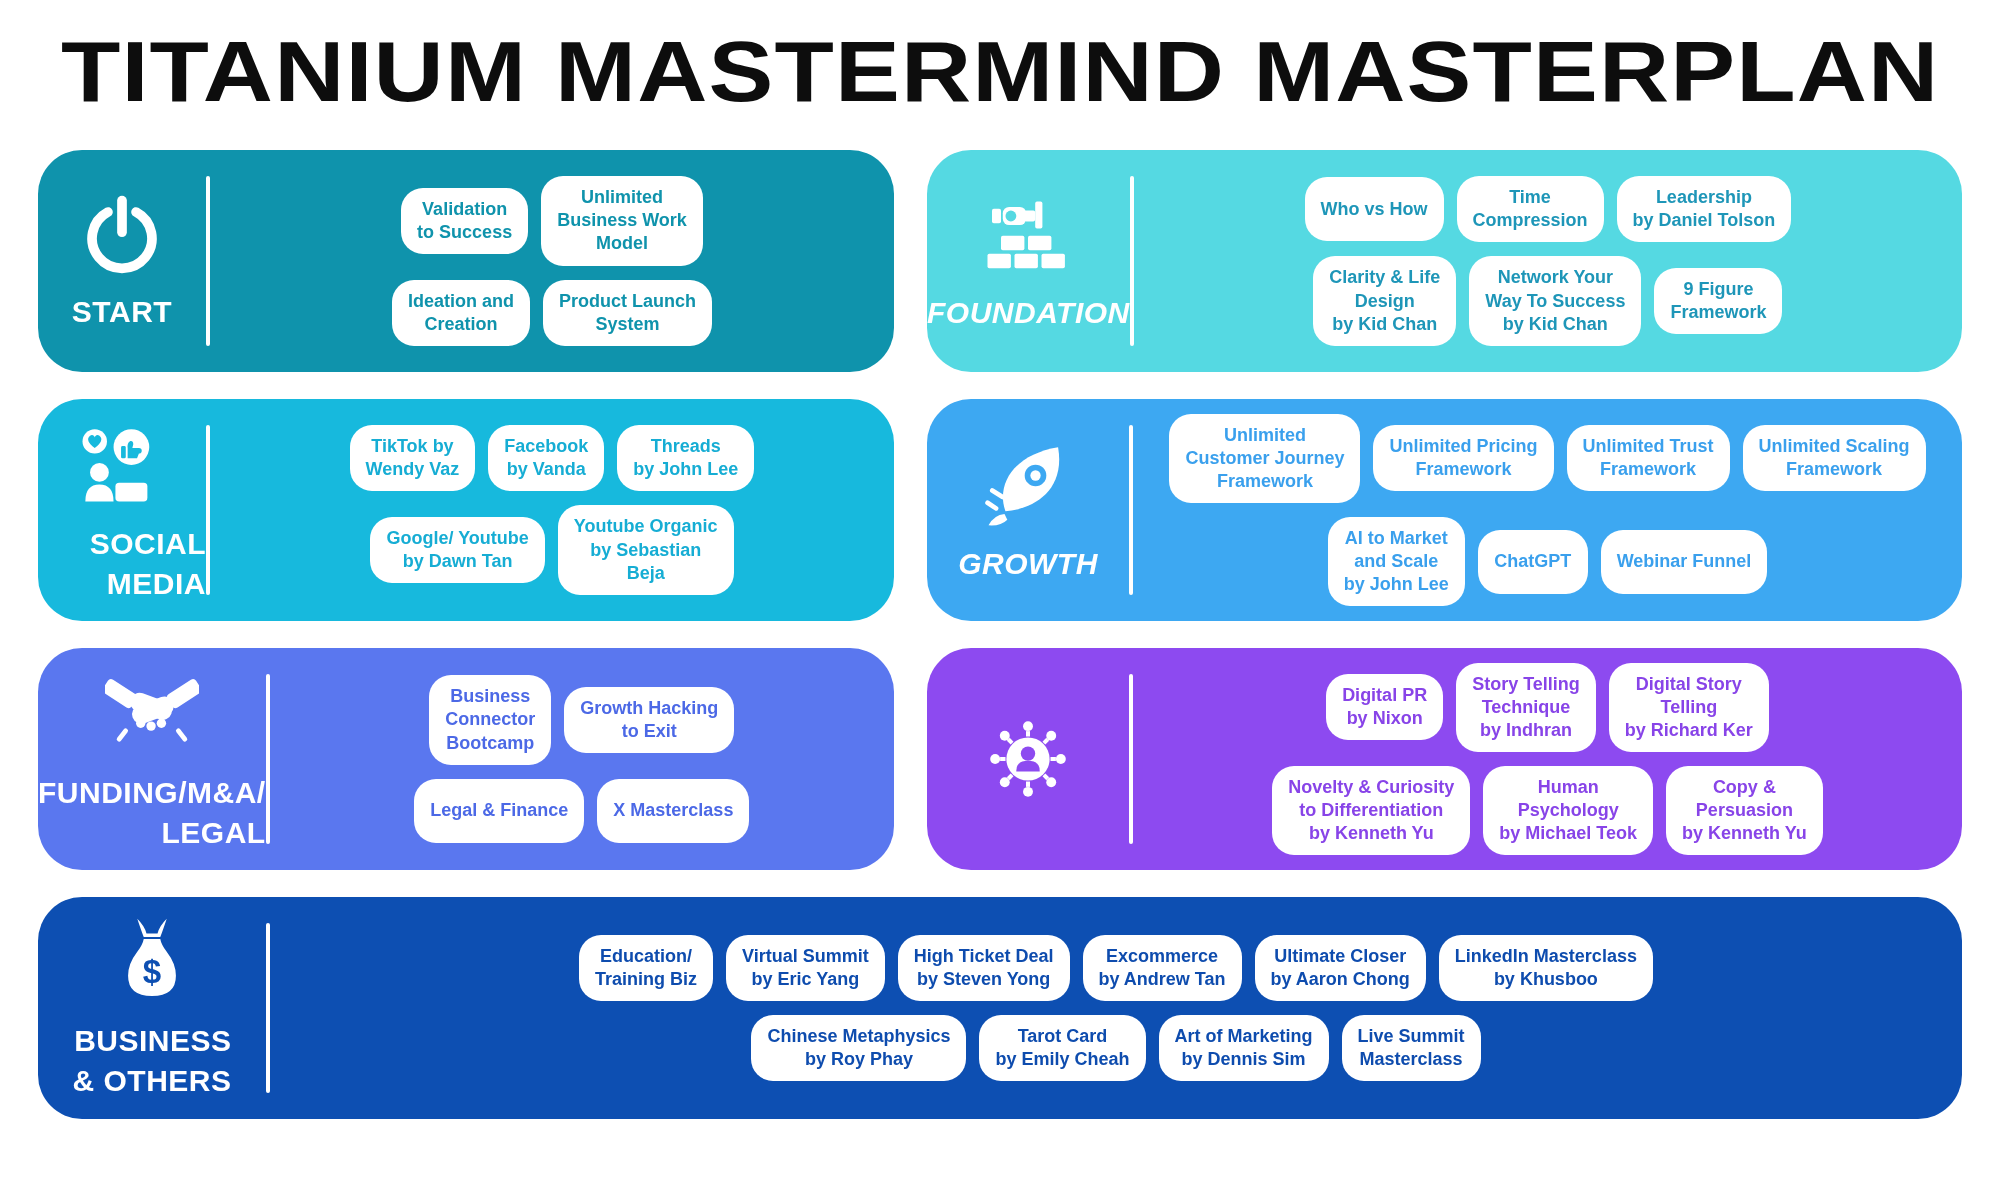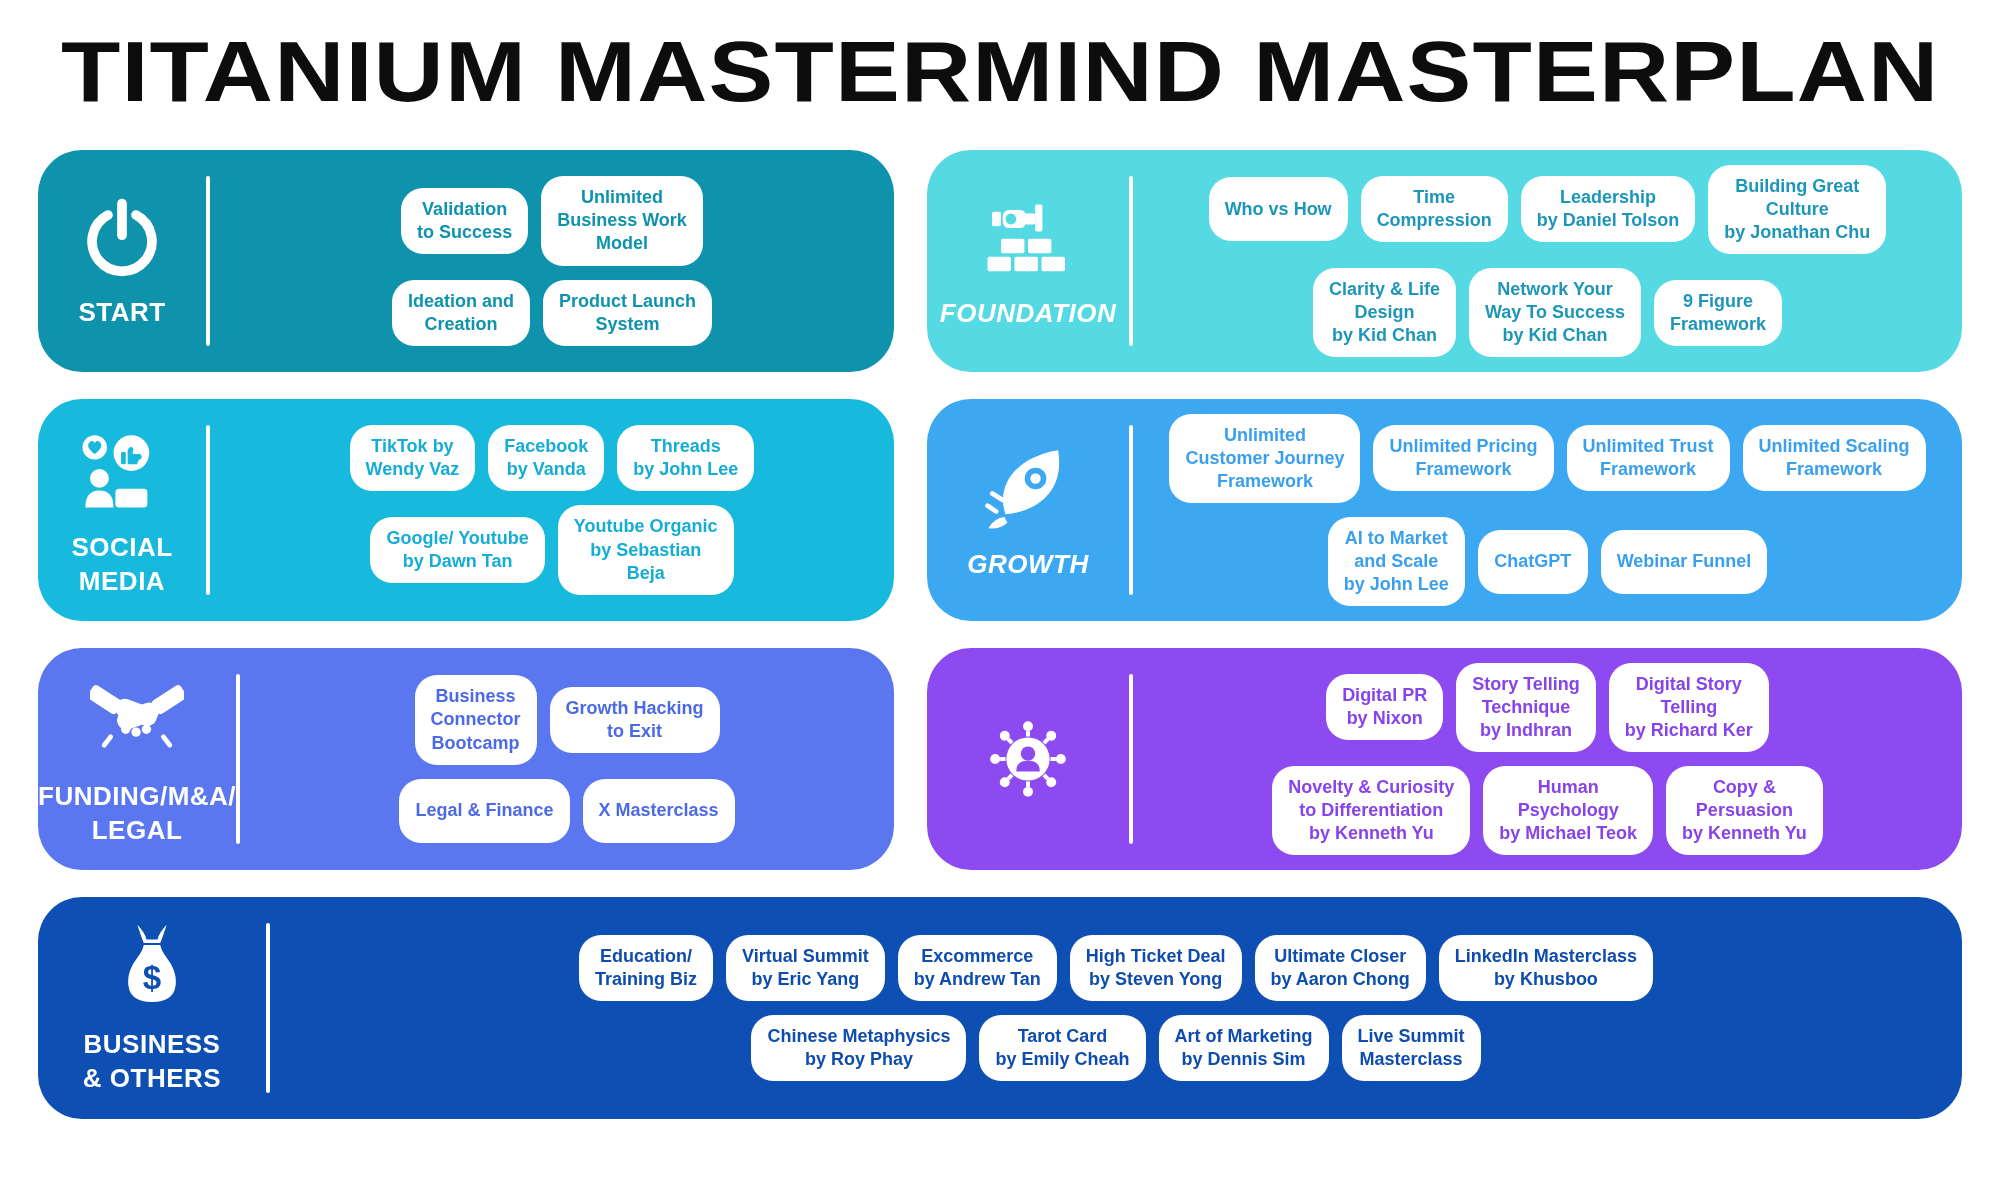--- a/index.html
+++ b/index.html
@@ -24,22 +24,22 @@
   .panel.left  { flex:0 0 856px; }
   .panel.right { flex:1 1 auto; }
   .panel.bottom{ width:100%; }
   .label-col {
     flex:0 0 168px; display:flex; flex-direction:column;
     align-items:center; justify-content:center; gap:14px;
   }
   .panel.right  .label-col { flex-basis:202px;font-style:italic; }
   .panel.bottom .label-col { flex-basis:228px; }
   .panel-title {
-    color:#fff; font-weight:bold; font-size:26px; line-height:1.32;
-    text-align:center; letter-spacing:.5px; white-space:pre-line;
+    color:#fff; font-weight:bold; font-size:30px; line-height:1.32;
+    text-align:right; letter-spacing:.5px; white-space:pre-line;
   }
   .divider { flex:none; width:4px; height:170px; background:#fff; border-radius:2px; }
   .pills {
     flex:1; display:flex; flex-direction:column; justify-content:center;
     gap:14px; padding:8px 12px; min-width:0;
   }
   .pill-row { display:flex; justify-content:center; align-items:center; gap:13px; }
   .pill {
     background:#fff; color:var(--tc);
     border-radius:22px; padding:10px 16px; min-height:64px; min-width:110px;
@@ -109,23 +109,20 @@
         <div class="panel-title">FOUNDATION</div>
       </div>
       <div class="divider"></div>
       <div class="pills">
         <div class="pill-row">
             <div class="pill">Who vs How</div>
             <div class="pill">Time
 Compression</div>
             <div class="pill">Leadership
 by Daniel Tolson</div>
-            <div class="pill">Building Great
-Culture
-by Jonathan Chu</div>
           </div>
         <div class="pill-row">
             <div class="pill">Clarity &amp; Life
 Design
 by Kid Chan</div>
             <div class="pill">Network Your
 Way To Success
 by Kid Chan</div>
             <div class="pill">9 Figure
 Framework</div>
@@ -317,24 +314,24 @@
       <div class="panel-title">BUSINESS
 &amp; OTHERS</div>
     </div>
     <div class="divider"></div>
     <div class="pills">
       <div class="pill-row">
           <div class="pill">Education/
 Training Biz</div>
           <div class="pill">Virtual Summit
 by Eric Yang</div>
+          <div class="pill">High Ticket Deal
+by Steven Yong</div>
           <div class="pill">Excommerce
 by Andrew Tan</div>
-          <div class="pill">High Ticket Deal
-by Steven Yong</div>
           <div class="pill">Ultimate Closer
 by Aaron Chong</div>
           <div class="pill">LinkedIn Masterclass
 by Khusboo</div>
         </div>
       <div class="pill-row">
           <div class="pill">Chinese Metaphysics
 by Roy Phay</div>
           <div class="pill">Tarot Card
 by Emily Cheah</div>

